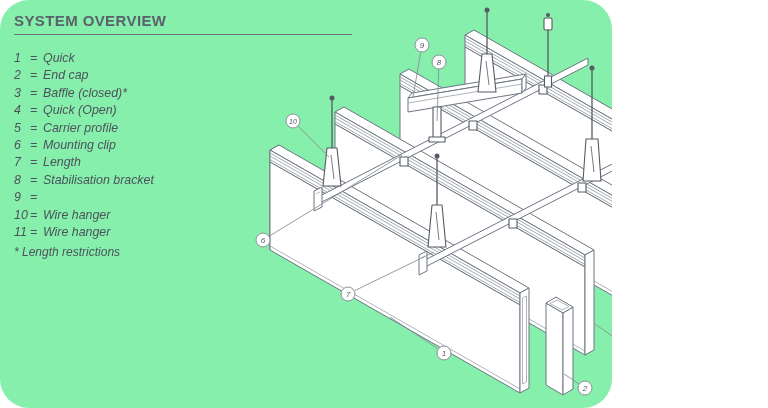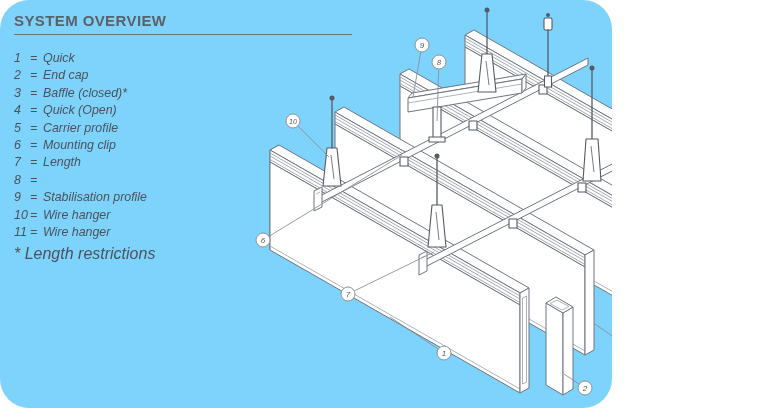--- a/index.html
+++ b/index.html
@@ -1,37 +1,37 @@
 <!DOCTYPE html>
 <html><head>
 <meta charset="utf-8">
 <style>
   html,body{margin:0;padding:0;background:#ffffff;}
   .page{
-    position:relative;width:612px;height:408px;background:#7dd3fc;overflow:hidden;
+    position:relative;width:612px;height:408px;background:#86efac;overflow:hidden;
     font-family:"Liberation Sans", sans-serif;
     border-radius:29px;
   }
   .header{position:absolute;left:14px;top:12px;width:340px;}
   .title{
     margin:0;font-size:15px;font-weight:bold;letter-spacing:0.4px;
     color:#5a616b;
   }
   .title-rule{
     margin-top:5px;width:338px;height:0;border-bottom:1.6px solid #6d747d;
   }
   .legend{position:absolute;left:14px;top:51px;}
   .lrow{display:flex;align-items:baseline;height:17.4px;
     font-style:italic;font-size:12.4px;color:#4c525b;}
   .lnum{display:inline-block;width:16px;}
   .leq{display:inline-block;width:13px;}
   .llab{white-space:nowrap;}
   .footnote{
     position:absolute;left:14px;top:245px;
-    font-style:italic;font-size:16px;color:#4c525b;
+    font-style:italic;font-size:12px;color:#4c525b;
   }
   svg.diagram{position:absolute;left:0;top:0;width:768px;height:408px;}
   
   .face{fill:#ffffff;stroke:#6e7580;stroke-width:1;stroke-linejoin:round;}
   .thin{fill:none;stroke:#99a0a8;stroke-width:0.8;}
   .hatch{fill:none;stroke:#8d939c;stroke-width:0.8;}
   .dkface{fill:#ffffff;stroke:#555b64;stroke-width:1.1;stroke-linejoin:round;}
   .rod{fill:none;stroke:#555b64;stroke-width:1.3;stroke-linecap:round;}
   .dkfill{fill:#555b64;stroke:none;}
   .slot{fill:none;stroke:#555b64;stroke-width:0.8;}
@@ -81,25 +81,25 @@
         <span class="llab">Mounting clip</span>
       </div>
       <div class="lrow">
         <span class="lnum">7</span>
         <span class="leq">=</span>
         <span class="llab">Length</span>
       </div>
       <div class="lrow">
         <span class="lnum">8</span>
         <span class="leq">=</span>
+        <span class="llab">Stabilisation bracket</span>
       </div>
       <div class="lrow">
         <span class="lnum">9</span>
         <span class="leq">=</span>
-        <span class="llab">Stabilisation profile</span>
       </div>
       <div class="lrow">
         <span class="lnum">10</span>
         <span class="leq">=</span>
         <span class="llab">Wire hanger</span>
       </div>
       <div class="lrow">
         <span class="lnum">11</span>
         <span class="leq">=</span>
         <span class="llab">Wire hanger</span>

